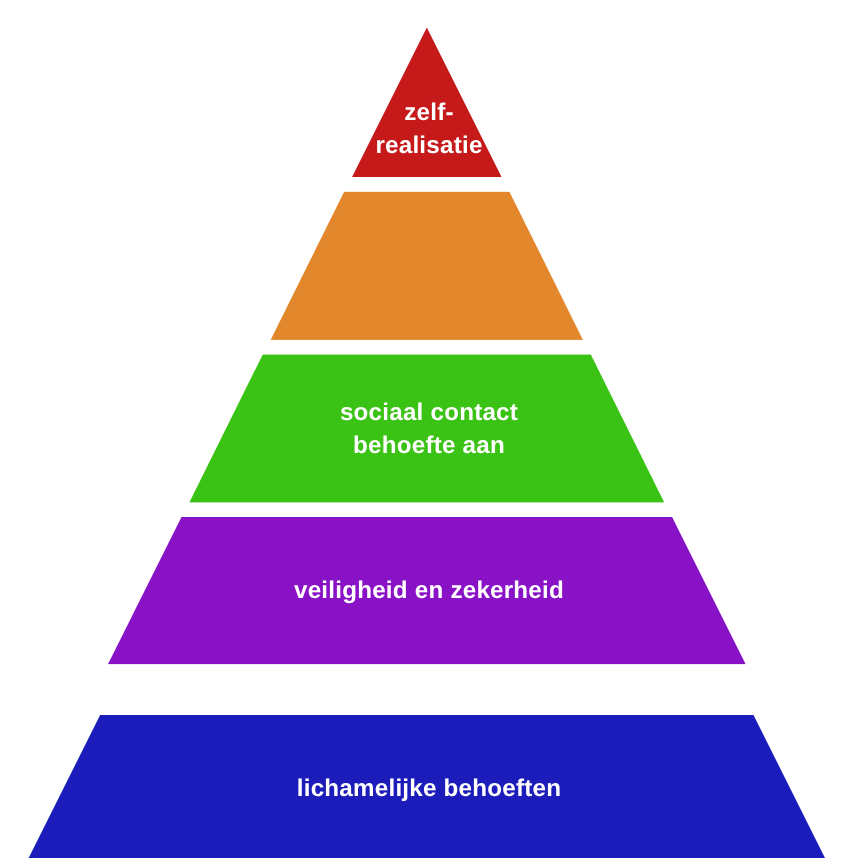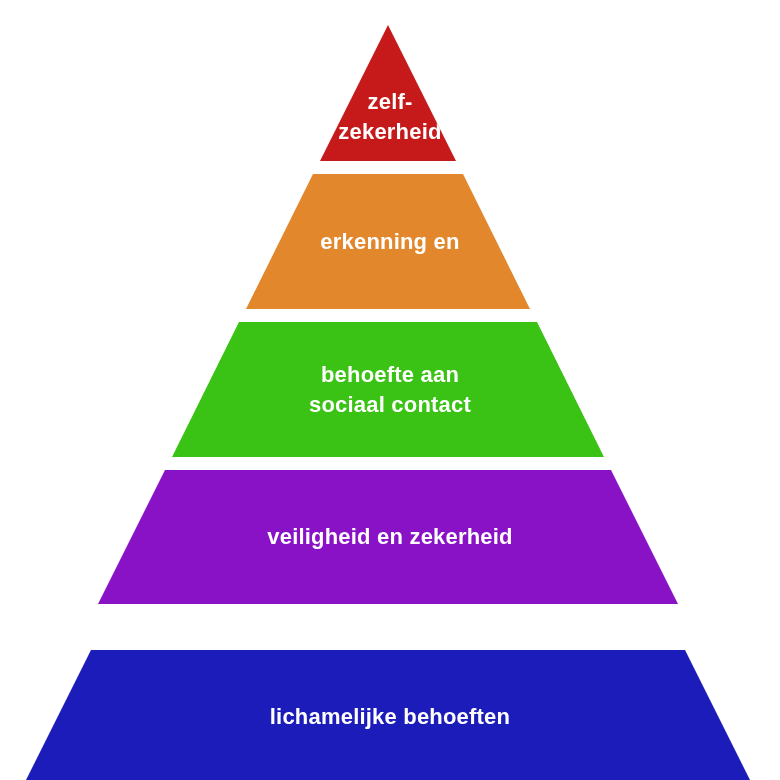--- a/index.html
+++ b/index.html
@@ -63,30 +63,29 @@
     margin-top: 32px;
   }
 </style>
 </head>
 <body>
 
 <div class="stage" style="background-color: rgb(255, 255, 255);">
 
   <div class="level level-0" style="background-color: rgb(197, 25, 26);">
     <span>zelf-</span>
-    <span>zekerheid</span>
+    <span>realisatie</span>
   </div>
 
   <div class="level level-1" style="background-color: rgb(226, 135, 43);">
-    <span>erkenning en</span>
   </div>
 
   <div class="level level-2" style="background-color: rgb(58, 194, 20);">
+    <span>sociaal contact</span>
     <span>behoefte aan</span>
-    <span>sociaal contact</span>
   </div>
 
   <div class="level level-3" style="background-color: rgb(138, 18, 198);">
     <span>veiligheid en zekerheid</span>
 
   </div>
 
   <div class="level level-4" style="background-color: rgb(28, 28, 186);">
     <span>lichamelijke behoeften</span>
 

